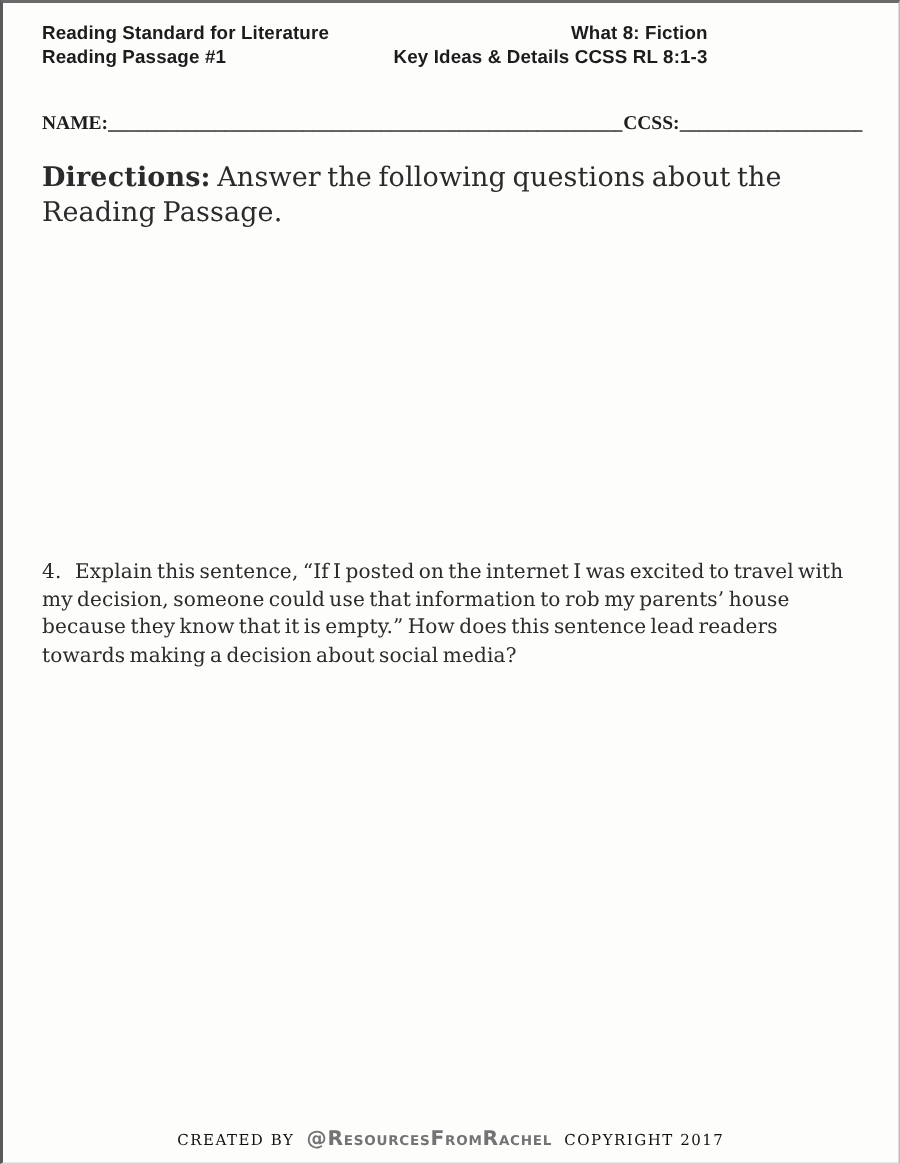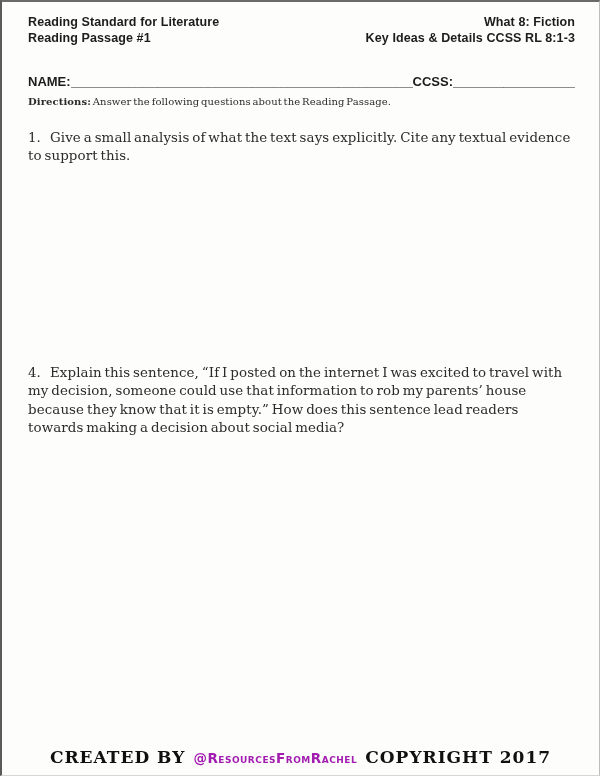--- a/index.html
+++ b/index.html
@@ -13,43 +13,43 @@
     border-left:2px solid #5a5a5a;
     border-right:1px solid #bdbdbd;
     border-bottom:1px solid #d6d6d6;
     padding:12px 24px 0 26px;
     font-family:"DejaVu Serif", serif;
     color:#2b2b2b;
   }
 
   
   .header {
-    display:flex; justify-content:space-between;
+    display:flex; justify-content:flex-start;
     font-family:"Liberation Sans", sans-serif;
     font-weight:700; font-size:12.5px; line-height:1.3;
     color:#1c1c1c; letter-spacing:0.1px;gap:43px;
   }
   .header-right { text-align:right; }
 
   .namedate {
     display:flex; 
     margin-top:27px;
-    font-family:Liberation Sans, sans-serif;
+    font-family:Liberation Serif, serif;
     font-weight:700; font-size:13px; color:#1c1c1c;
   }
   .nd-line {
     overflow:hidden; white-space:nowrap;
     font-weight:700;
   }
   .name-line { flex:1 1 auto; }
   .date-line { flex:0 0 122px; width:122px; }
 
   .directions {
-    margin:6px 0 0 0;
-    font-size:10px; line-height:1.32;
+    margin:17px 0 0 0;
+    font-size:18px; line-height:1.32;
     word-spacing:-1.5px; letter-spacing:0.1px;
   }
   .bold { font-weight:700; }
 
   .questions { margin-top:21px; }
   .qtext {
     margin:0;
     font-size:13.4px; line-height:1.38;
     word-spacing:-1.5px; letter-spacing:0.1px;
   }
@@ -60,21 +60,21 @@
   .sp2 { height:93px; }
   .sp3 { height:104px; }
   .sp4 { height:80px; }
 
   .footer {
     position:absolute; left:0; right:0; bottom:8px;
     text-align:center; white-space:nowrap;
   }
   .footer-bold {
     font-family:"DejaVu Serif", serif;
-    font-weight:700; font-size:17px;
+    font-weight:400; font-size:10px;
     letter-spacing:1px; color:#101010;
   }
   .footer-handle {
     font-family:"DejaVu Sans", sans-serif;
     font-variant:small-caps;
     font-weight:600; font-size:13.5px;
     letter-spacing:0.5px;
     padding:0 3px;
   }
 </style>
@@ -102,35 +102,34 @@
   </div>
 
   <p class="directions">
     <span class="bold">Directions:</span>
     <span>Answer the following questions about the Reading Passage.</span>
   </p>
 
   <div class="questions">
 
     <div class="question">
-      <p class="qtext"><span class="qnum">1.</span><span>Give a small analysis of what the text says explicitly.  Cite any textual evidence to support this.</span></p>
       <div class="answer-space sp1"></div>
     </div>
 
     <div class="question">
       <div class="answer-space sp2"></div>
     </div>
 
 
     <div class="question">
       <p class="qtext"><span class="qnum">4.</span><span>Explain this sentence, “If I posted on the internet I was excited to travel with my decision, someone could use that information to rob my parents’ house because they know that it is empty.”  How does this sentence lead readers towards making a decision about social media?</span></p>
       <div class="answer-space sp4"></div>
     </div>
 
   </div>
 
   <div class="footer">
     <span class="footer-bold">CREATED BY</span>
-    <span class="footer-handle" style="color: #a21caf;">@ResourcesFromRachel</span>
+    <span class="footer-handle" style="color: #737373;">@ResourcesFromRachel</span>
     <span class="footer-bold">COPYRIGHT 2017</span>
   </div>
 
 </div>
 
 </body></html>

